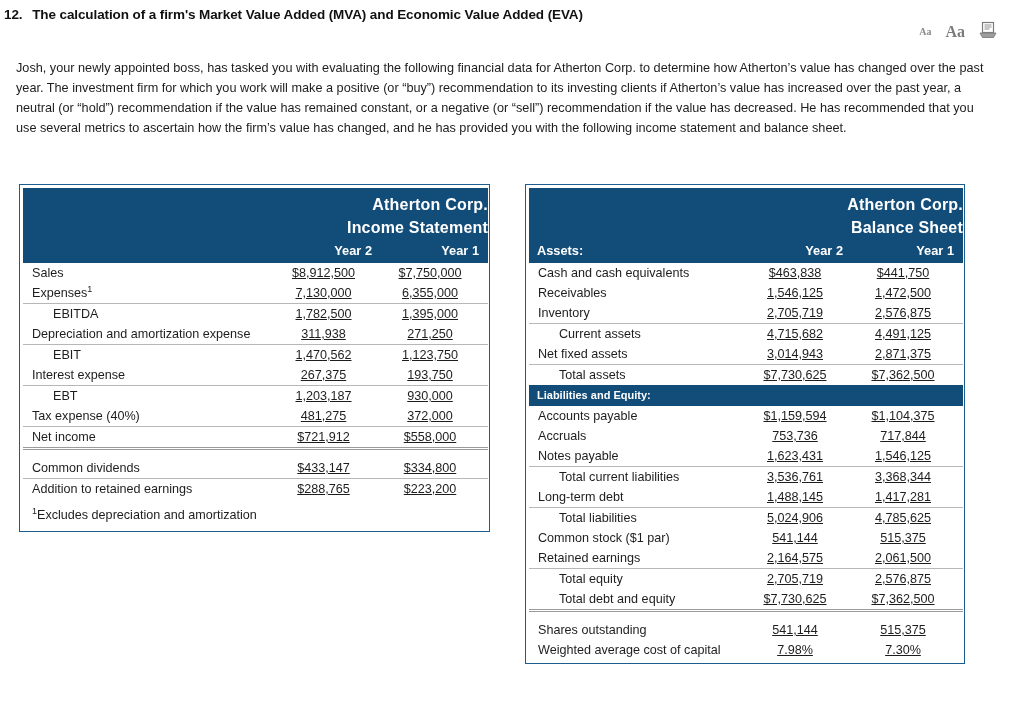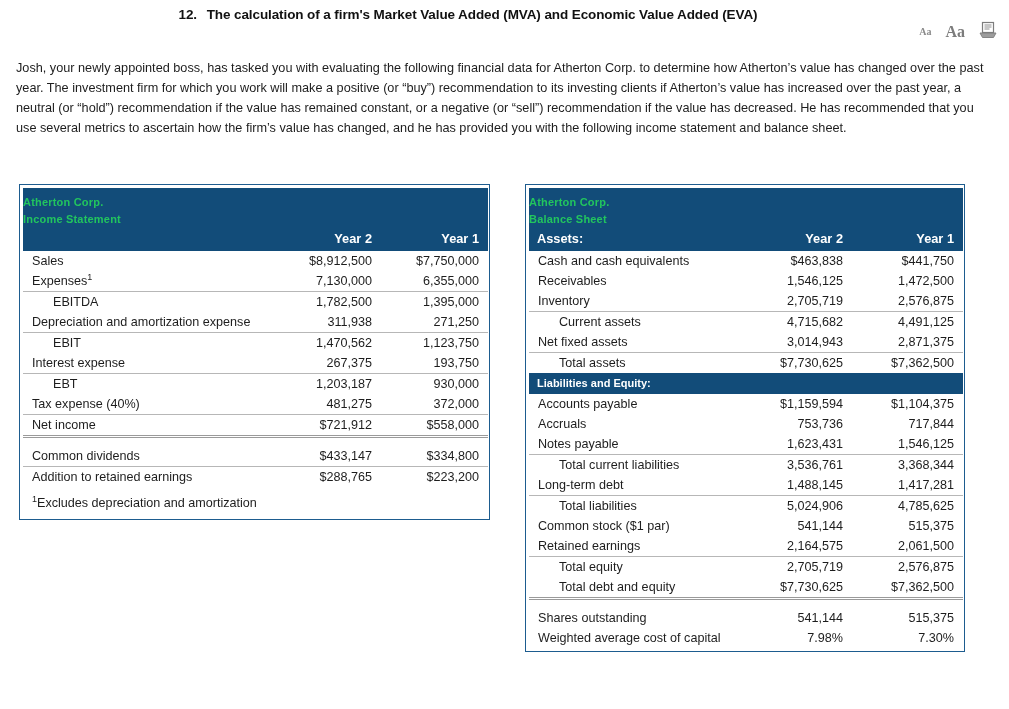--- a/index.html
+++ b/index.html
@@ -15,23 +15,22 @@
   #page {
     position: relative;
     width: 1009px;
     height: 709px;
     background: #ffffff;
   }
 
   
   .qheader {
     position: absolute;
-    left: 28px; top: 4px;
+    left: 4px; top: 4px;
     width: 880px;
-    text-align: center;
   }
   .qtitle {
     font-size: 13.5px;
     font-weight: bold;
     line-height: 22.5px;
     color: #111111;
     letter-spacing: -0.1px;
   }
 
   .toolbar {
@@ -81,24 +80,24 @@
 
   table.stbl {
     width: 100%;
     border-collapse: collapse;
     table-layout: fixed;
     font-size: 12.6px;
   }
 
   .hdr-block td {
     background: #124c79;
-    color: #22c55e;
-    font-weight: bold;
-    text-align: left;
-    font-size: 11px;
+    color: #ffffff;
+    font-weight: bold;
+    text-align: right;
+    font-size: 16px;
     padding: 3px 0 2px 0;
     letter-spacing: 0.2px;
   }
   .hdr-block.first td { padding-top: 8px; }
   .hdr-block.last  td { padding-bottom: 8px; border-bottom: 2px solid #9b9b9b; }
 
   tr.colhead td {
     background: #124c79;
     color: #ffffff;
     font-weight: bold;
@@ -116,21 +115,21 @@
     padding: 4px 0 5px 8px;
     text-align: left;
   }
 
   tr.dat td {
     padding: 3px 0 3px 0;
     color: #1d1d1d;
     background: #ffffff;
   }
   tr.dat td.lbl { padding-left: 9px; text-align: left; white-space: nowrap; }
-  tr.dat td.num { text-align: right; padding-right: 9px; white-space: nowrap; }
+  tr.dat td.num { text-align: center; padding-right: 9px; white-space: nowrap; text-decoration: underline; }
   tr.dat td.lbl.ind { padding-left: 30px; }
 
   tr.line-below td    { border-bottom: 1px solid #b7b7b7; }
   tr.dbl-below td     { border-bottom: 3px double #9a9a9a; }
   tr.gap-above td     { padding-top: 11px; }
 
   td.foot {
     padding: 9px 0 6px 9px;
     font-size: 12.6px;
     color: #1d1d1d;

